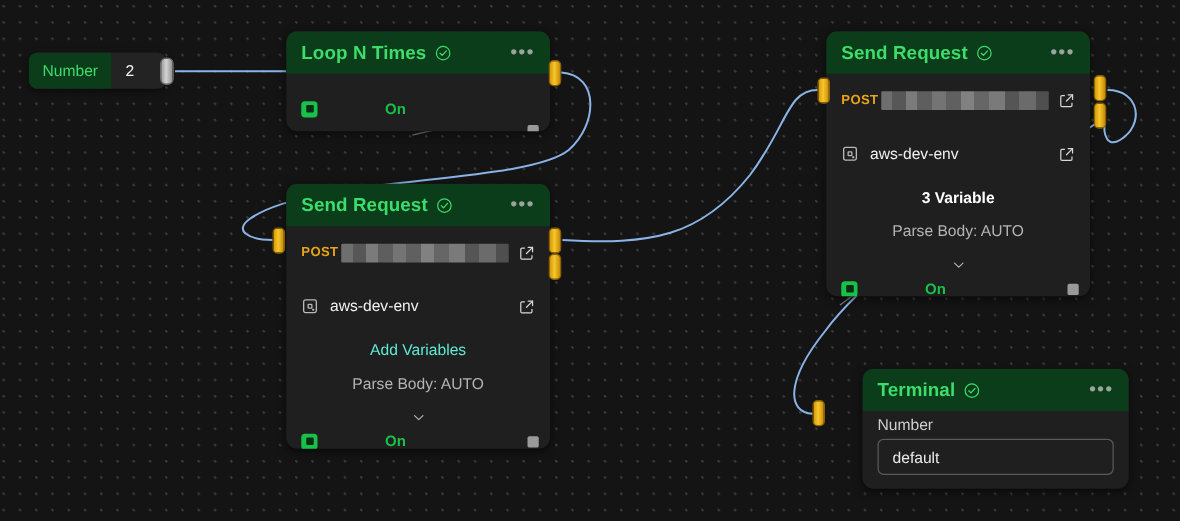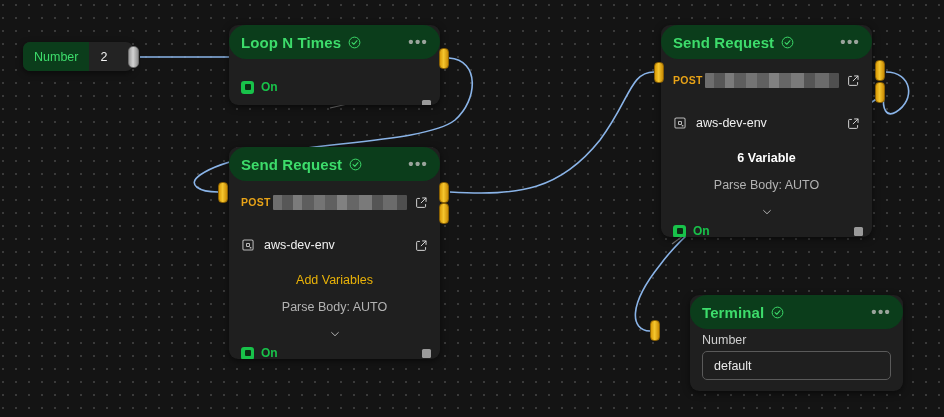--- a/index.html
+++ b/index.html
@@ -27,21 +27,20 @@
     border-radius:9px;
     box-shadow:0 2px 7px rgba(0,0,0,.55);
     overflow:hidden;
   }
   .node-header{
     background:#0b3d1b;
     height:34px;
     display:flex;align-items:center;
     padding:0 12px;
     gap:7px;
-    border-radius:17px;
   }
   .node-title{
     color:#3ddc6b;
     font-size:15px;
     font-weight:bold;
     letter-spacing:.1px;
     white-space:nowrap;
   }
   .check-icon{display:flex;align-items:center;color:#3ddc6b;}
   .dots{
@@ -72,26 +71,26 @@
       #555 99px,#555 110px,
       #6b6b6b 110px,#6b6b6b 124px,
       #4f4f4f 124px,#4f4f4f 134px,
       #707070 134px,#707070 148px);
     margin-right:8px;
   }
   .ext-icon{color:#d8d8d8;display:flex;align-items:center;flex:0 0 auto;}
   .env-icon{color:#b9b9b9;display:flex;align-items:center;margin-right:9px;}
   .env-name{color:#f0f0f0;font-size:12.5px;flex:1;white-space:nowrap;}
   .vars-row{justify-content:center;}
-  .vars-label{color:#eab308;font-size:12.5px;}
+  .vars-label{color:#5eead4;font-size:12.5px;}
   .vars-label.strong{color:#ffffff;font-weight:bold;}
   .parse-row{color:#b3b3b3;font-size:12.5px;gap:14px;flex-direction:column;}
   .caret{display:flex;align-items:center;color:#b3b3b3;}
 
-  .toggle-row{height:30px;display:flex;align-items:center;padding:0 12px;}
+  .toggle-row{height:30px;display:flex;align-items:center;padding:0 12px;gap:47px;}
   .toggle{
     width:13px;height:13px;border-radius:3px;background:#18c24a;
     display:flex;align-items:center;justify-content:center;margin-right:7px;
     flex:0 0 auto;
   }
   .toggle i{display:block;width:6px;height:6px;background:#0c2b14;border-radius:1px;}
   .toggle-label{color:#18c24a;font-size:12px;font-weight:bold;}
   .resize{
     position:absolute;right:9px;bottom:9px;
     width:9px;height:9px;background:#9a9a9a;border-radius:1.5px;
@@ -292,21 +291,21 @@
         <span class="ext-icon">
           <svg width="13" height="13" viewBox="0 0 16 16">
               <path d="M6 3 H3.2 A1.2 1.2 0 0 0 2 4.2 V12.8 A1.2 1.2 0 0 0 3.2 14 H11.8 A1.2 1.2 0 0 0 13 12.8 V10" fill="none" stroke="currentColor" stroke-width="1.2"></path>
               <path d="M9.3 2.4 H13.6 V6.7" fill="none" stroke="currentColor" stroke-width="1.2" stroke-linecap="round"></path>
               <path d="M13.4 2.6 L7.6 8.4" fill="none" stroke="currentColor" stroke-width="1.2" stroke-linecap="round"></path>
             </svg>
         </span>
       </div>
 
       <div class="row vars-row" style="margin-top:5px;">
-        <span class="vars-label strong">6 Variable</span>
+        <span class="vars-label strong">3 Variable</span>
       </div>
 
       <div class="row parse-row" style="margin-top:5px;">
         <span>Parse Body: AUTO</span>
         <span class="caret">
           <svg width="12" height="12" viewBox="0 0 16 16">
               <path d="M3.5 6 L8 10.3 L12.5 6" fill="none" stroke="currentColor" stroke-width="1.3" stroke-linecap="round" stroke-linejoin="round"></path>
             </svg>
         </span>
       </div>

